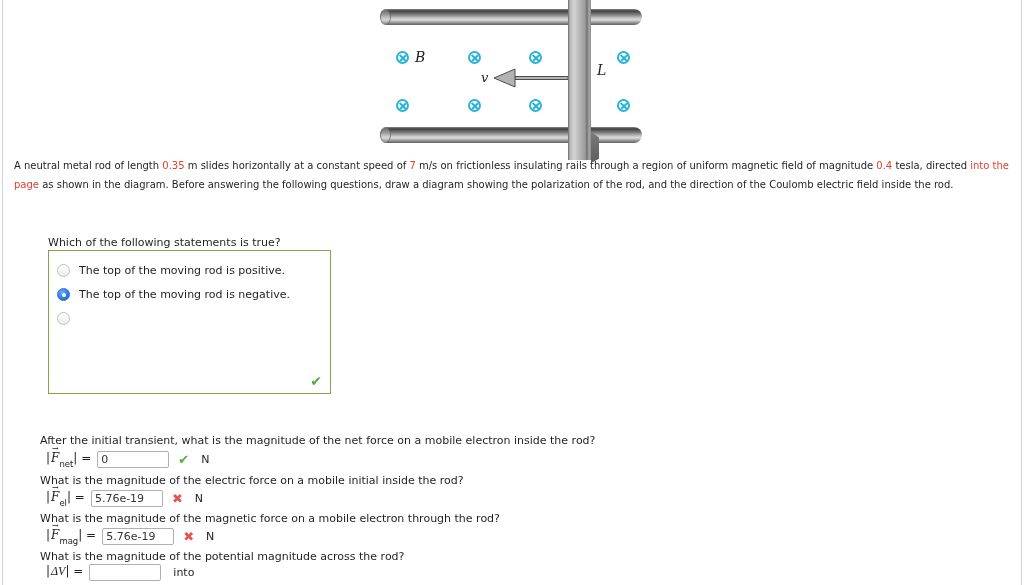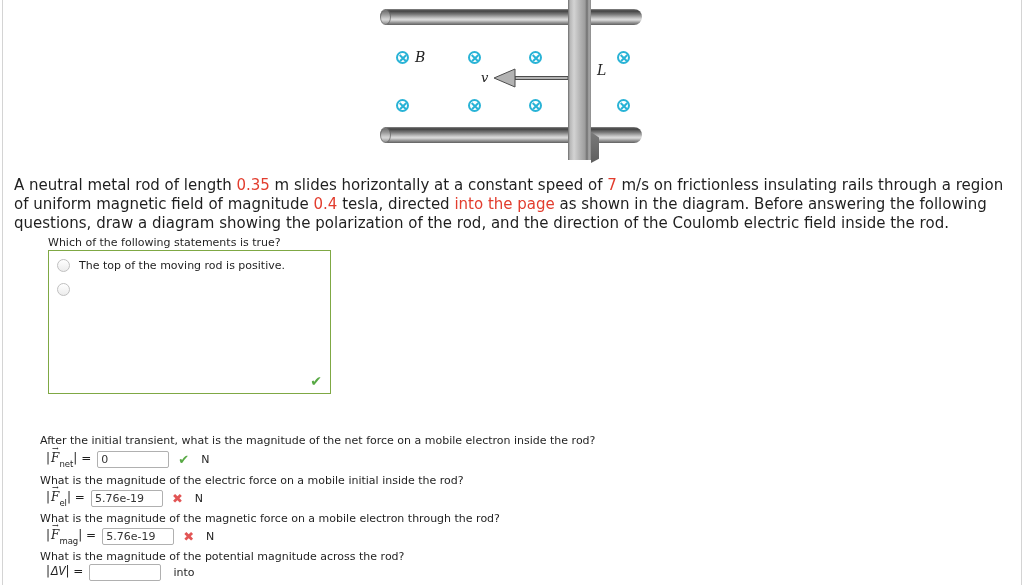--- a/index.html
+++ b/index.html
@@ -24,40 +24,40 @@
   .fsym::before,.fsym::after{content:"";position:absolute;left:50%;top:50%;width:9px;height:1.6px;
        background:#29b3d6;transform:translate(-50%,-50%) rotate(45deg)}
   .fsym::after{transform:translate(-50%,-50%) rotate(-45deg)}
   .dlabel{position:absolute;font-family:"DejaVu Serif",serif;font-style:italic;color:#222}
   .lab-b{left:37px;top:49px;font-size:14px}
   .lab-v{left:103px;top:70px;font-size:13px}
   .lab-l{left:219px;top:62px;font-size:14px}
   .varrow{position:absolute;left:114px;top:67px;z-index:1}
 
   
-  .para{position:absolute;left:14px;top:176px;width:1002px;font-size:15px;line-height:19px}
+  .para{position:absolute;left:14px;top:156px;width:1002px;font-size:10px;line-height:19px}
   .red{color:#e23d2e}
 
   
   .mc-prompt{position:absolute;left:48px;top:236px}
   .mc-box{position:absolute;left:48px;top:250px;width:283px;height:144px;box-sizing:border-box;
           border:1px solid #7fa844;padding-top:2px}
-  .opt{display:flex;align-items:center;height:24px;margin-left:8px;cursor:default}
+  .opt{display:flex;align-items:flex-end;height:24px;margin-left:8px;cursor:default}
   .radio{width:13px;height:13px;border-radius:50%;border:1px solid #c0c0c0;box-sizing:border-box;
          background:linear-gradient(#ffffff,#ececec);margin-right:9px;flex:none;position:relative}
   .radio.sel{background:radial-gradient(circle at 35% 30%,#6aa9f7,#2e7be5 60%,#1c5fd0);border-color:#2a6fd4}
   .radio.sel::after{content:"";position:absolute;left:4px;top:4px;width:4px;height:4px;background:#fff;border-radius:50%}
   .mc-check{position:absolute;right:8px;bottom:4px;color:#58a944;font-size:14px;font-weight:bold}
 
   
   .nq-prompt{position:absolute;left:40px}
   .nq-row{position:absolute;left:46px;height:18px;display:flex;align-items:center;font-size:12px}
   .math{white-space:nowrap}
   .vec{position:relative;display:inline-block;font-family:"DejaVu Serif",serif;font-style:italic;margin-left:1px}
-  .vec.sans{font-family:Liberation Mono, monospace}
+  .vec.sans{font-family:Liberation Serif, serif}
   .varr{position:absolute;left:1px;top:-7px;font-size:8px;font-style:normal}
   .qsub{font-size:8.5px;font-style:normal;position:relative;bottom:-2px;font-family:"DejaVu Sans",sans-serif}
   .ans{width:72px;height:17px;border:1px solid #b0b0b0;border-radius:2px;box-sizing:border-box;
        font-family:"DejaVu Sans",sans-serif;font-size:11px;padding:0 3px;margin-left:6px;color:#333}
   .mark{margin-left:9px;font-size:13px;font-weight:bold}
   .mark.ok{color:#58a944}
   .mark.bad{color:#e25555}
   .unit{margin-left:12px;font-size:11px}
 </style>
 </head>
@@ -95,20 +95,24 @@
   <span>A neutral metal rod of length </span><span class="red">0.35</span><span> m slides horizontally at a constant speed of </span><span class="red">7</span><span> m/s on frictionless insulating rails through a region of uniform magnetic field of magnitude </span><span class="red">0.4</span><span> tesla, directed </span><span class="red">into the page</span><span> as shown in the diagram. Before answering the following questions, draw a diagram showing the polarization of the rod, and the direction of the Coulomb electric field inside the rod.</span>
 </div>
 
 <div class="mc-prompt">Which of the following statements is true?</div>
 <div class="mc-box">
   <div class="opt">
     <span class="radio"></span>
     <span>The top of the moving rod is positive.</span>
   </div>
   <div class="opt">
+    <span class="radio sel"></span>
+    <span>The top of the moving rod is negative.</span>
+  </div>
+  <div class="opt">
     <span class="radio"></span>
   </div>
   <span class="mc-check" id="mc-result">✔</span>
 </div>
 
 <div class="nq-prompt" style="top:434px">After the initial transient, what is the magnitude of the net force on a mobile electron inside the rod?</div>
 <div class="nq-row" style="top:450px">
   <span class="math">|<span class="vec"><span class="varr">→</span><span>F</span></span><sub class="qsub">net</sub>|&nbsp;=</span>
   <input class="ans" value="0" style="">
   <span class="mark ok">✔</span>

